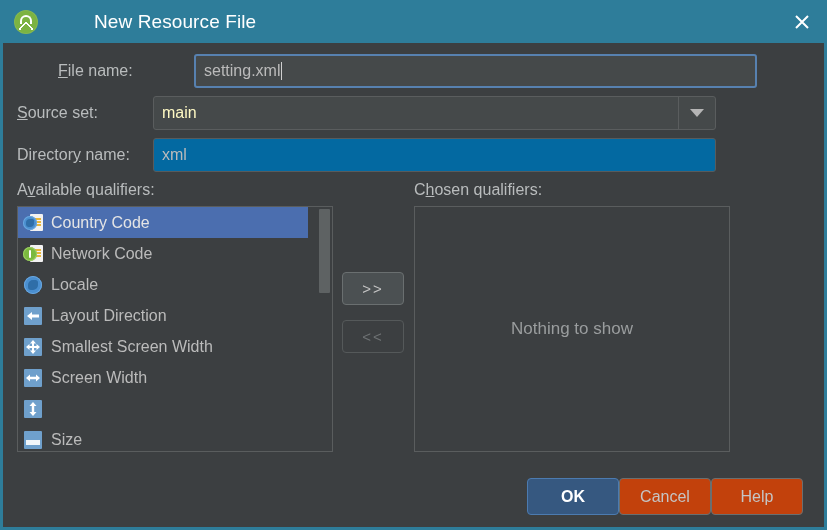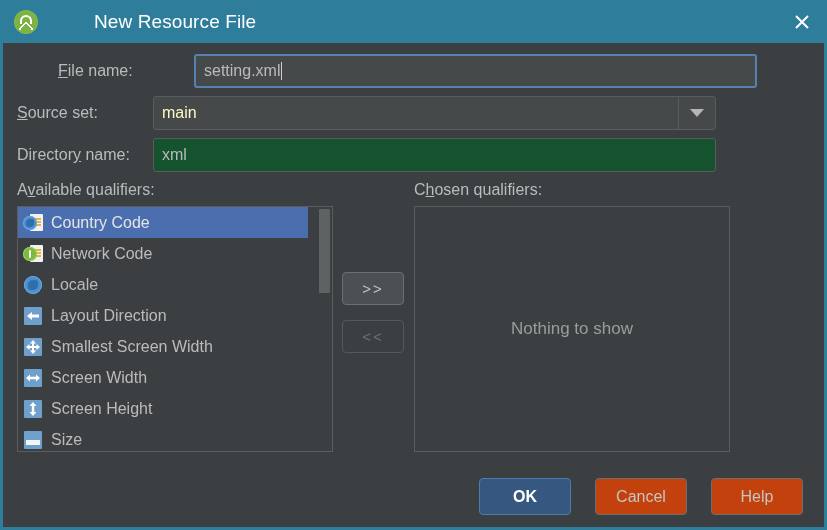--- a/index.html
+++ b/index.html
@@ -128,21 +128,21 @@
     align-items: center;
     padding: 0 8px;
     border-radius: 3px;
   }
   .field-focus {
     border: 2px solid #5781b0;
     background: #45494a;
   }
   .field-readonly {
     border: 1px solid #585b5c;
-    background: #14532d;
+    background: #0369a1;
   }
   .caret {
     display: inline-block;
     width: 1px;
     height: 18px;
     background: #cfcfcf;
     margin-left: 1px;
   }
 
   .combo {
@@ -368,21 +368,21 @@
     color: #9a9d9e;
     font-size: 17px;
   }
 
   
   .footer {
     position: absolute;
     right: 21px;
     bottom: 12px;
     display: flex;
-    gap: 24px;
+    gap: 0;
   }
   .btn {
     height: 37px;
     min-width: 92px;
     padding: 0 18px;
     box-sizing: border-box;
     border-radius: 4px;
     display: flex;
     align-items: center;
     justify-content: center;
@@ -508,21 +508,20 @@
       </div>
 
       <div class="list-item">
         <span class="li-icon">
           <span class="ic-sq">
             <svg width="10" height="14" viewBox="0 0 10 14">
               <path d="M5 0 L8.5 4 L6.2 4 L6.2 10 L8.5 10 L5 14 L1.5 10 L3.8 10 L3.8 4 L1.5 4 Z" fill="#ffffff"></path>
             </svg>
           </span>
         </span>
-        <span>Screen Height</span>
       </div>
 
       <div class="list-item">
         <span class="li-icon">
           <span class="ic-sq">
             <svg width="14" height="10" viewBox="0 0 14 10">
               <rect x="0" y="5" width="14" height="5" fill="#ffffff" opacity="0.9"></rect>
             </svg>
           </span>
         </span>

